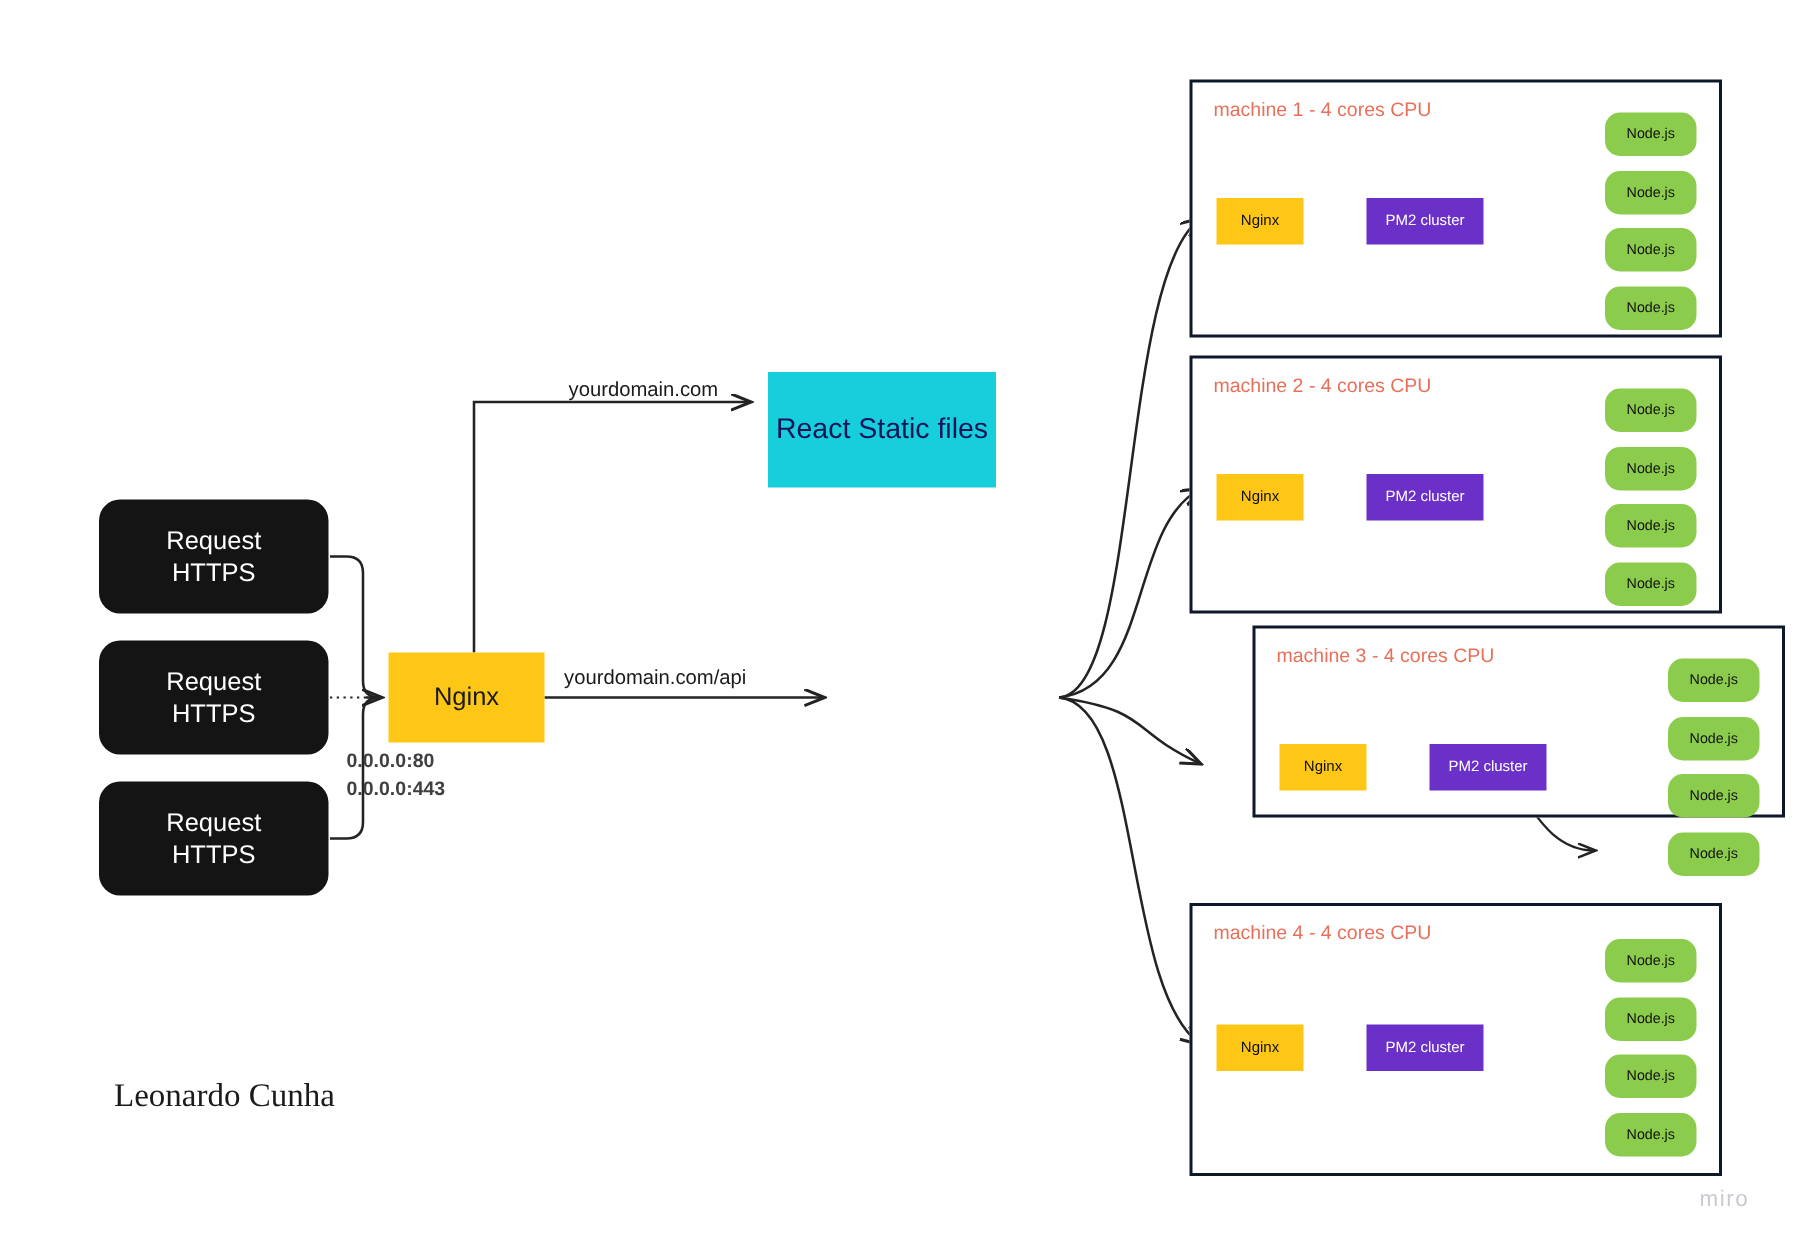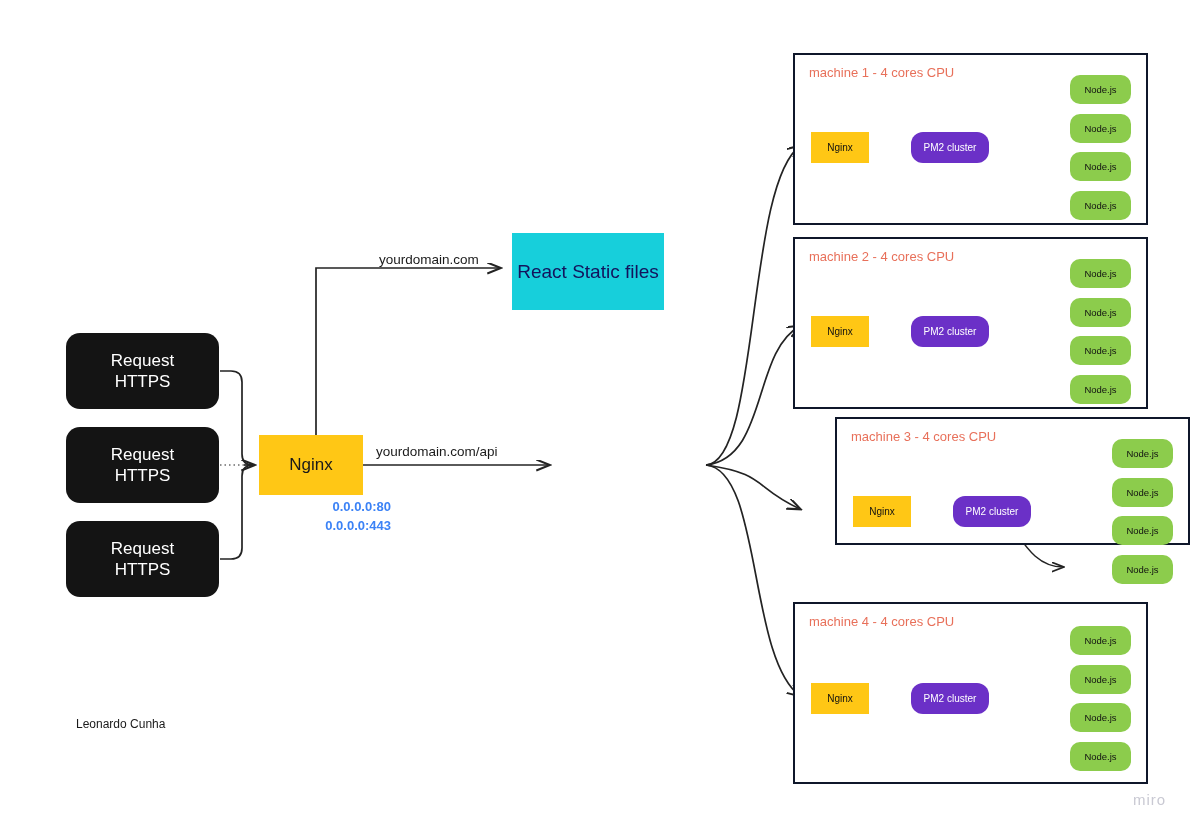--- a/index.html
+++ b/index.html
@@ -48,35 +48,36 @@
   .nginx-main {
     width: 104px;
     height: 60px;
     background: #FFC715;
     color: #1a1a1a;
     font-size: 17px;
   }
   .nginx-ports {
     position: absolute;
     width: 160px;
-    text-align: right;
+    text-align: left;
     font-size: 13px;
     font-weight: bold;
-    color: #3b82f6;
+    color: #404040;
     line-height: 19px;
     font-family: "Liberation Sans", sans-serif;
   }
 
   
   .react-box {
     width: 152px;
     height: 77px;
     background: #17CFDB;
     color: #13135C;
     font-size: 19px;
+    margin-top: 15px;
   }
 
   
   .lb-wrap {
     position: absolute;
     width: 136px;
     height: 136px;
   }
   .lb-diamond {
     position: absolute;
@@ -127,38 +128,37 @@
     background: #FFC715;
     color: #111111;
     font-size: 10px;
   }
   .pm2-box {
     width: 78px;
     height: 31px;
     background: #6B30C7;
     color: #ffffff;
     font-size: 10px;
-    border-radius: 12px;
   }
   .node-js {
     width: 61px;
     height: 29px;
     background: #8CCC4C;
     color: #111111;
     font-size: 9.5px;
     border-radius: 10px;
   }
 
   .author {
     position: absolute;
     left: 76px;
     top: 717px;
-    font-size: 12px;
+    font-size: 22px;
     color: #1a1a1a;
-    font-family: Liberation Sans, sans-serif;
+    font-family: Liberation Serif, serif;
   }
   .watermark {
     position: absolute;
     left: 1133px;
     top: 791px;
     font-size: 15px;
     color: #c9c9d3;
     letter-spacing: 1px;
     font-family: "Liberation Sans", sans-serif;
   }

